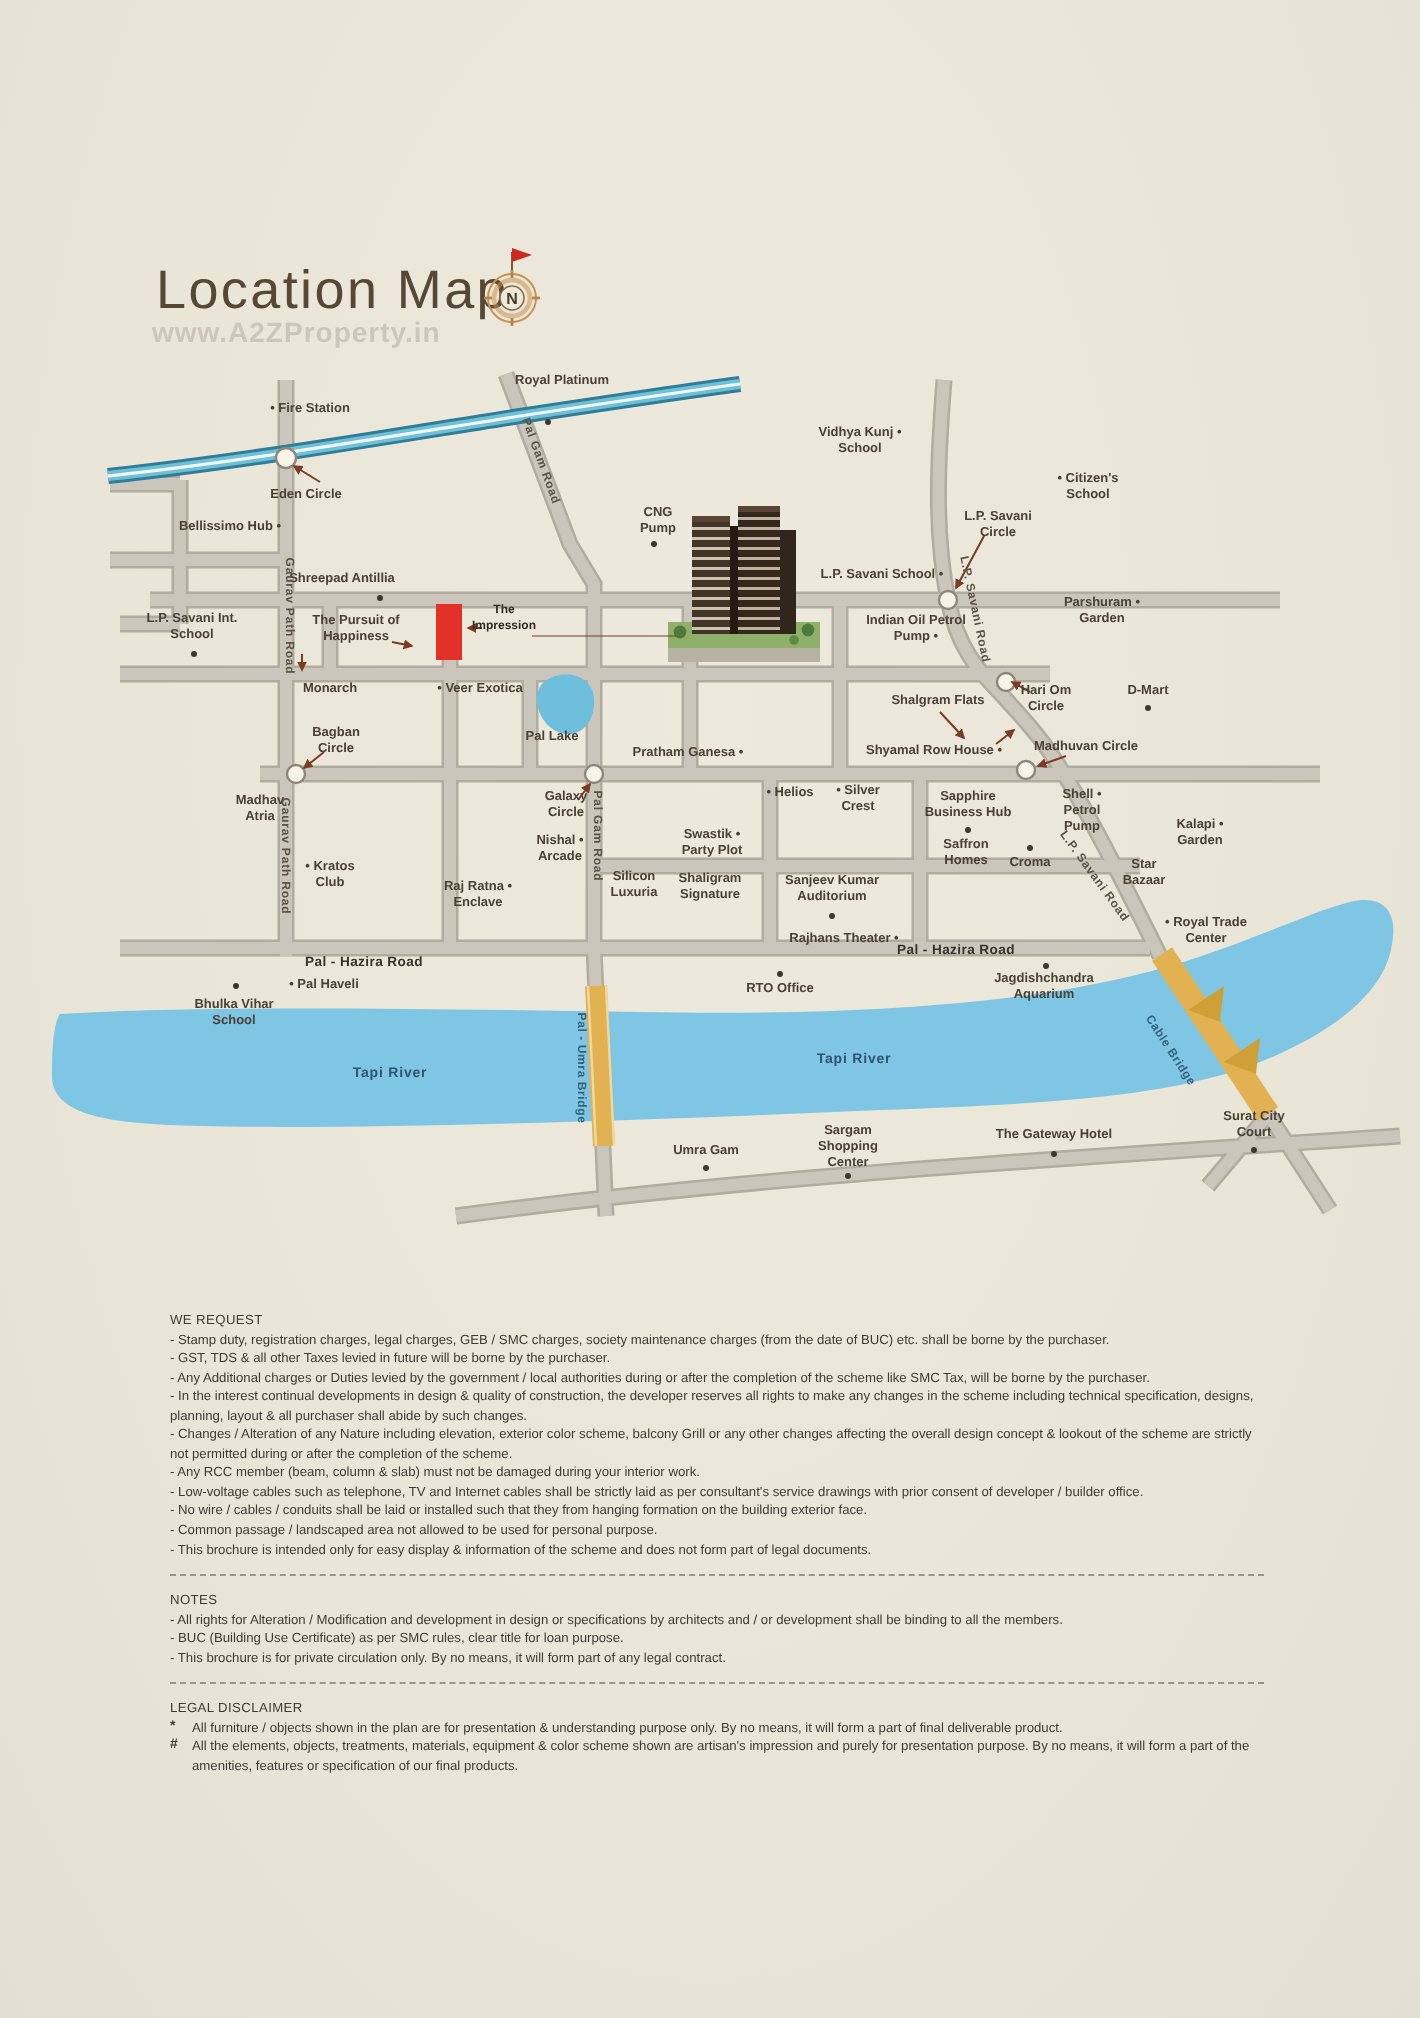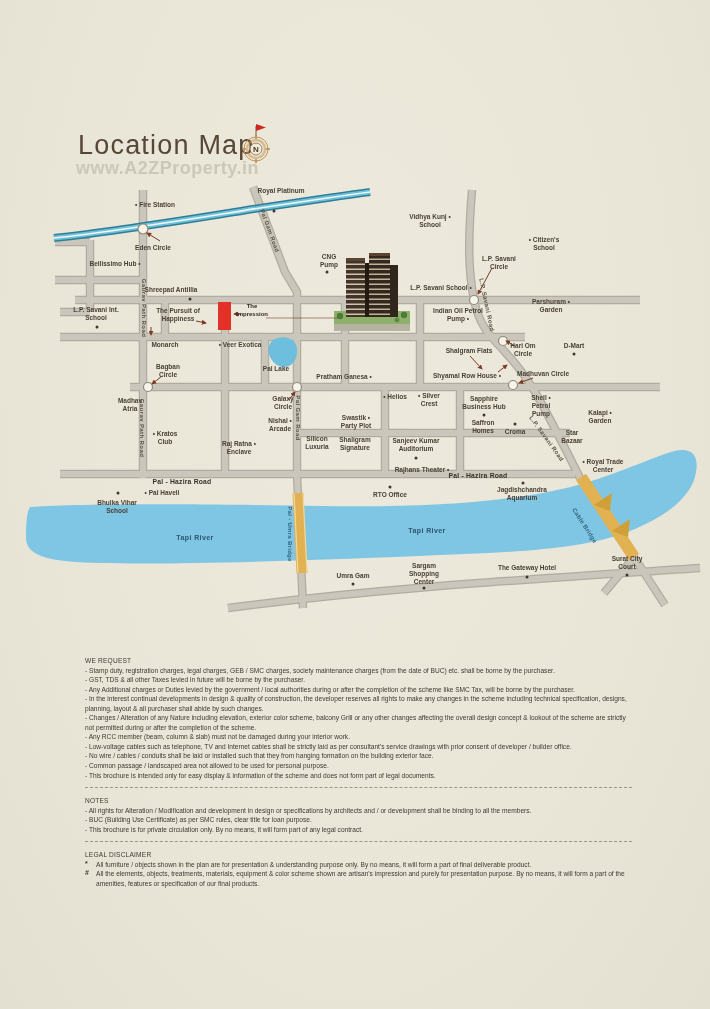--- a/index.html
+++ b/index.html
@@ -1,20 +1,20 @@
 <!DOCTYPE html>
 <html><head>
 <meta charset="utf-8">
 <style>
   html,body{margin:0;padding:0;background:#d8d4c8;}
   .page{position:relative;width:710px;height:1009px;margin:0 auto;overflow:hidden;
         background:radial-gradient(ellipse at 50% 35%, #edeadd 0%, #e9e5d7 60%, #e4e0d1 100%);
         font-family:"Liberation Sans", sans-serif;}
   .title{position:absolute;left:78px;top:130px;font-size:27px;font-weight:400;color:#564737;letter-spacing:1.2px;}
-  .wm-top{position:absolute;left:76px;top:158px;font-size:18px;font-weight:700;color:#ccc7b8;letter-spacing:.5px;}
+  .wm-top{position:absolute;left:76px;top:158px;font-size:14px;font-weight:700;color:#ccc7b8;letter-spacing:.5px;}
   .compass{position:absolute;left:238px;top:122px;}
   .map{position:absolute;left:0;top:175px;width:710px;height:450px;}
   .map svg{position:absolute;left:0;top:0;}
   .lbl{position:absolute;transform:translate(-50%,-50%);font-size:6.5px;line-height:1.25;font-weight:700;
        color:#4a4135;text-align:center;}
   .nw{white-space:nowrap;}
   .rd{font-size:6.8px;color:#38322a;letter-spacing:.2px;}
   .riv{font-size:7px;color:#2e5470;letter-spacing:.4px;}
   .strt{font-size:6px;color:#5a5242;letter-spacing:.4px;white-space:nowrap;}
   .brg{font-size:6px;color:#33627d;letter-spacing:.3px;white-space:nowrap;}

